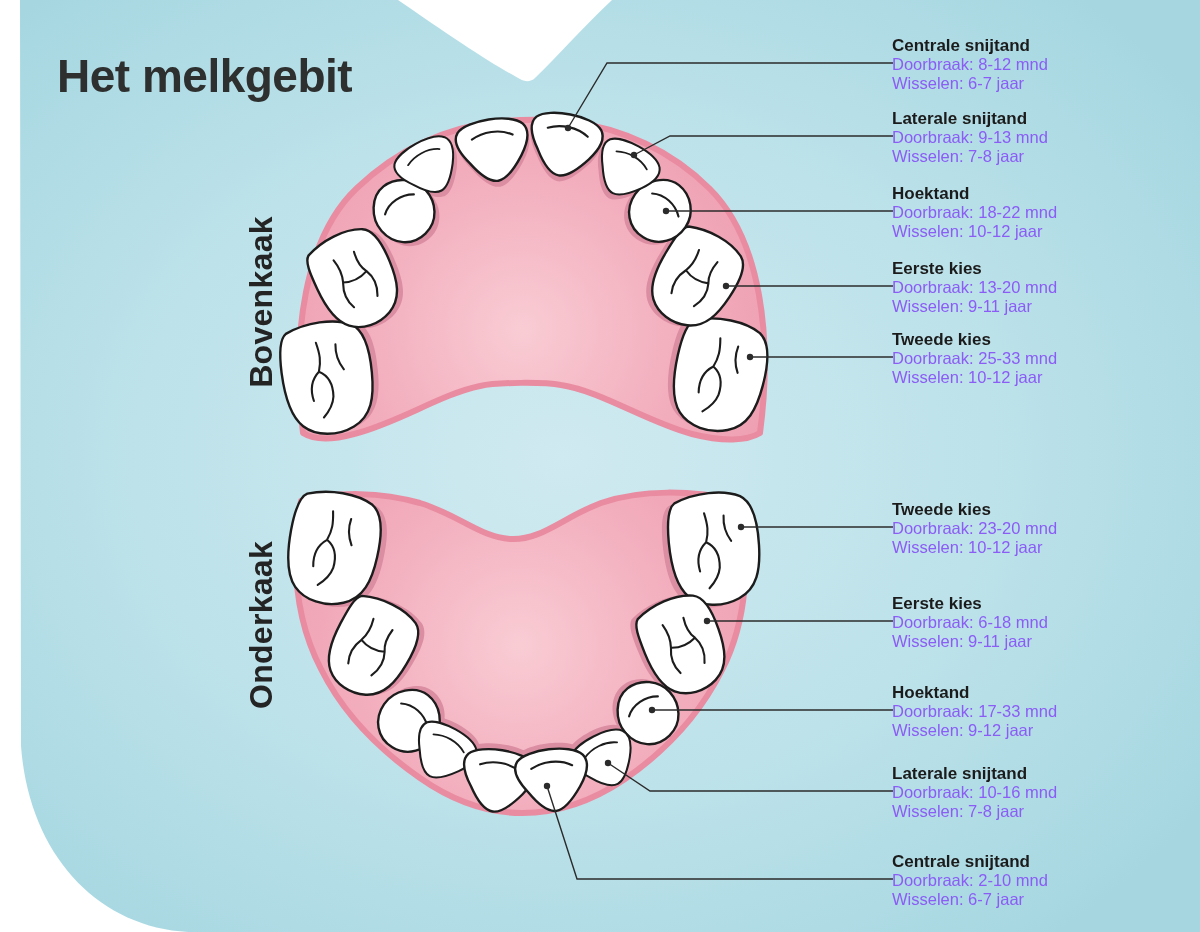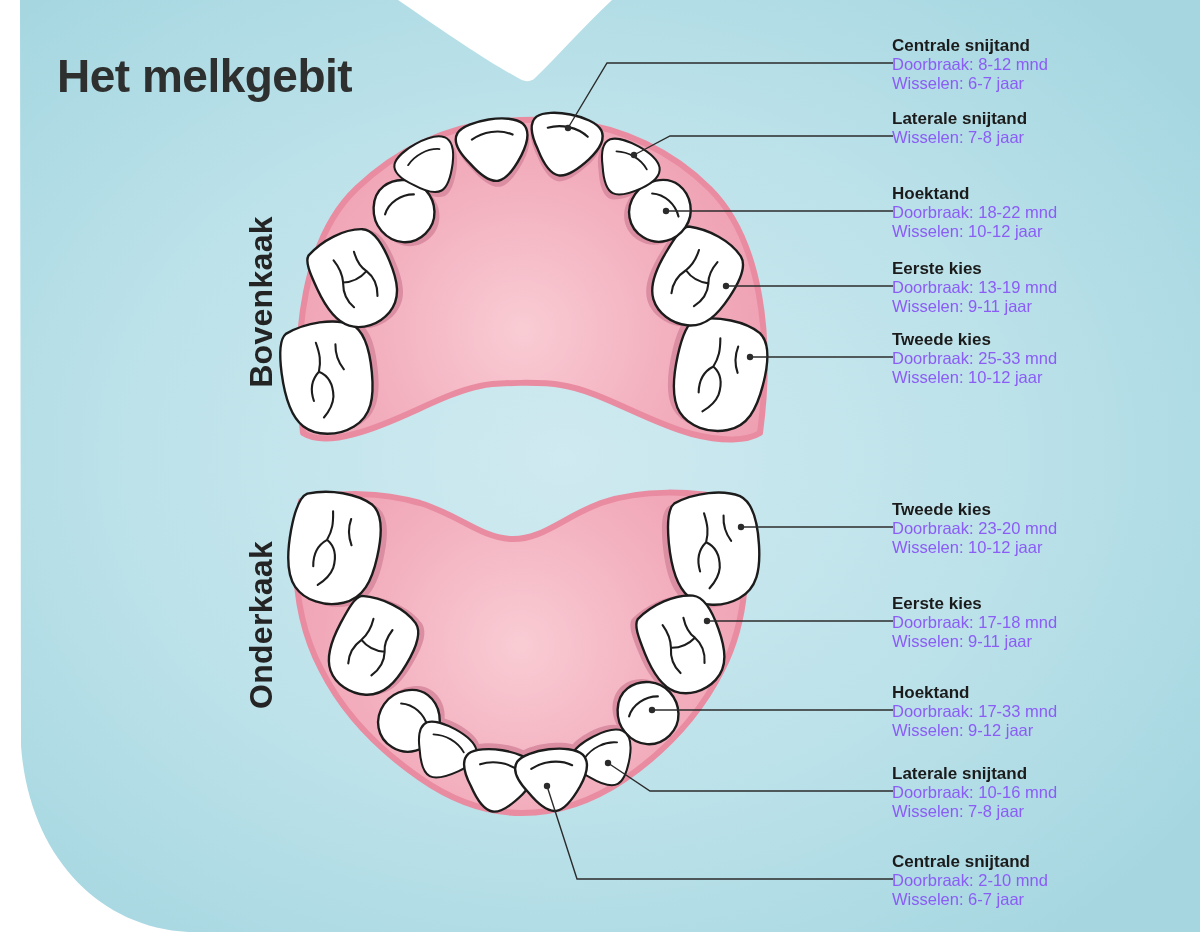--- a/index.html
+++ b/index.html
@@ -206,46 +206,47 @@
   <div class="jaw-label" style="left:261px;top:302px;">Bovenkaak</div>
   <div class="jaw-label" style="left:261px;top:625px;">Onderkaak</div>
 
   <div class="tooth-label" style="top:36px">
     <div class="tl-name">Centrale snijtand</div>
     <div class="tl-row">Doorbraak: 8-12 mnd</div>
     <div class="tl-row">Wisselen: 6-7 jaar</div>
   </div>
   <div class="tooth-label" style="top:109px">
     <div class="tl-name">Laterale snijtand</div>
+    <div class="tl-row">Doorbraak: 9-13 mnd</div>
     <div class="tl-row">Wisselen: 7-8 jaar</div>
   </div>
   <div class="tooth-label" style="top:184px">
     <div class="tl-name">Hoektand</div>
     <div class="tl-row">Doorbraak: 18-22 mnd</div>
     <div class="tl-row">Wisselen: 10-12 jaar</div>
   </div>
   <div class="tooth-label" style="top:259px">
     <div class="tl-name">Eerste kies</div>
-    <div class="tl-row">Doorbraak: 13-19 mnd</div>
+    <div class="tl-row">Doorbraak: 13-20 mnd</div>
     <div class="tl-row">Wisselen: 9-11 jaar</div>
   </div>
   <div class="tooth-label" style="top:330px">
     <div class="tl-name">Tweede kies</div>
     <div class="tl-row">Doorbraak: 25-33 mnd</div>
     <div class="tl-row">Wisselen: 10-12 jaar</div>
   </div>
 
   <div class="tooth-label" style="top:500px">
     <div class="tl-name">Tweede kies</div>
     <div class="tl-row">Doorbraak: 23-20 mnd</div>
     <div class="tl-row">Wisselen: 10-12 jaar</div>
   </div>
   <div class="tooth-label" style="top:594px">
     <div class="tl-name">Eerste kies</div>
-    <div class="tl-row">Doorbraak: 17-18 mnd</div>
+    <div class="tl-row">Doorbraak: 6-18 mnd</div>
     <div class="tl-row">Wisselen: 9-11 jaar</div>
   </div>
   <div class="tooth-label" style="top:683px">
     <div class="tl-name">Hoektand</div>
     <div class="tl-row">Doorbraak: 17-33 mnd</div>
     <div class="tl-row">Wisselen: 9-12 jaar</div>
   </div>
   <div class="tooth-label" style="top:764px">
     <div class="tl-name">Laterale snijtand</div>
     <div class="tl-row">Doorbraak: 10-16 mnd</div>

